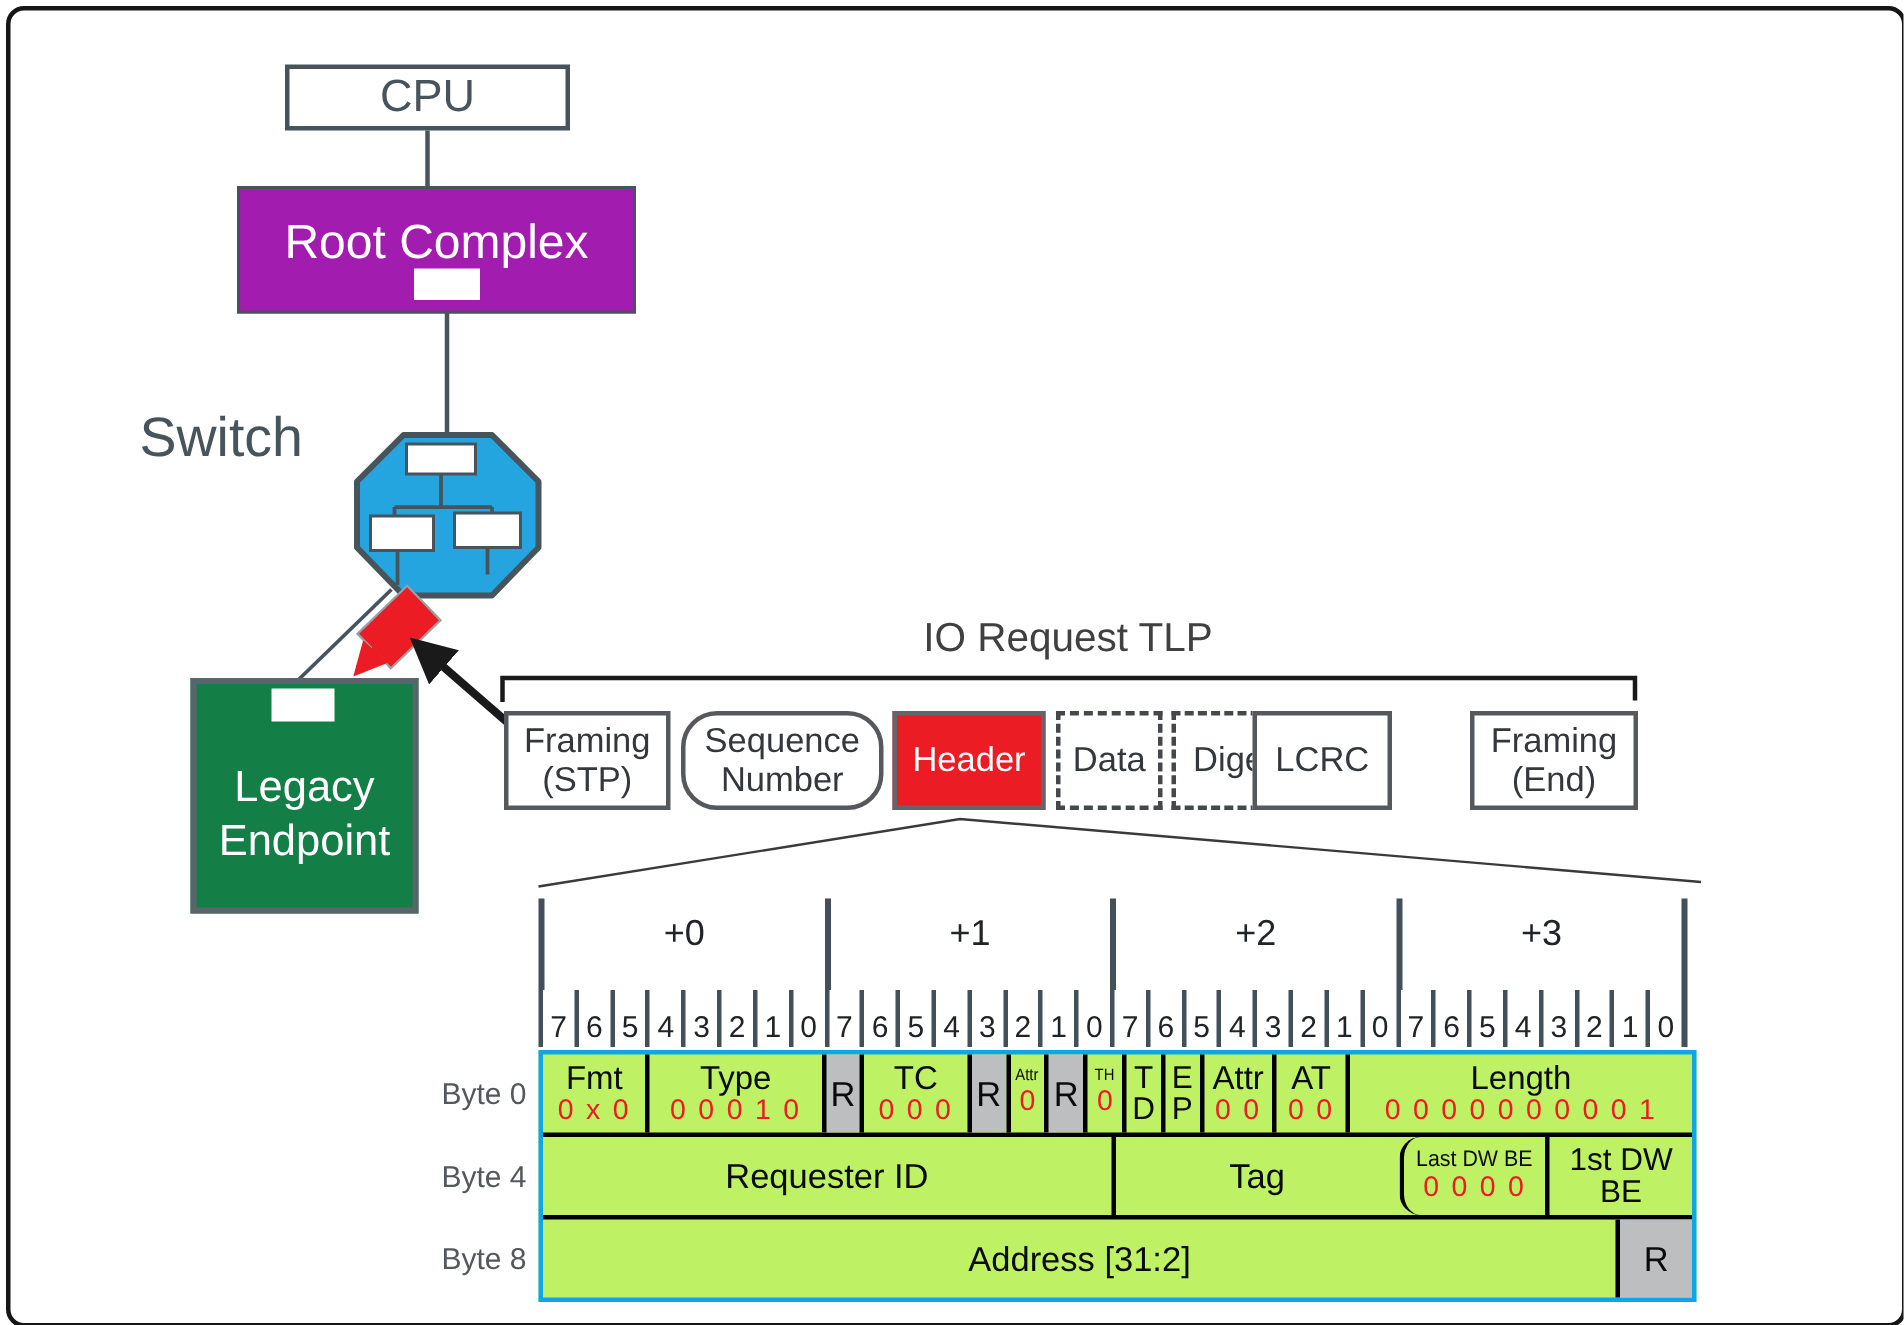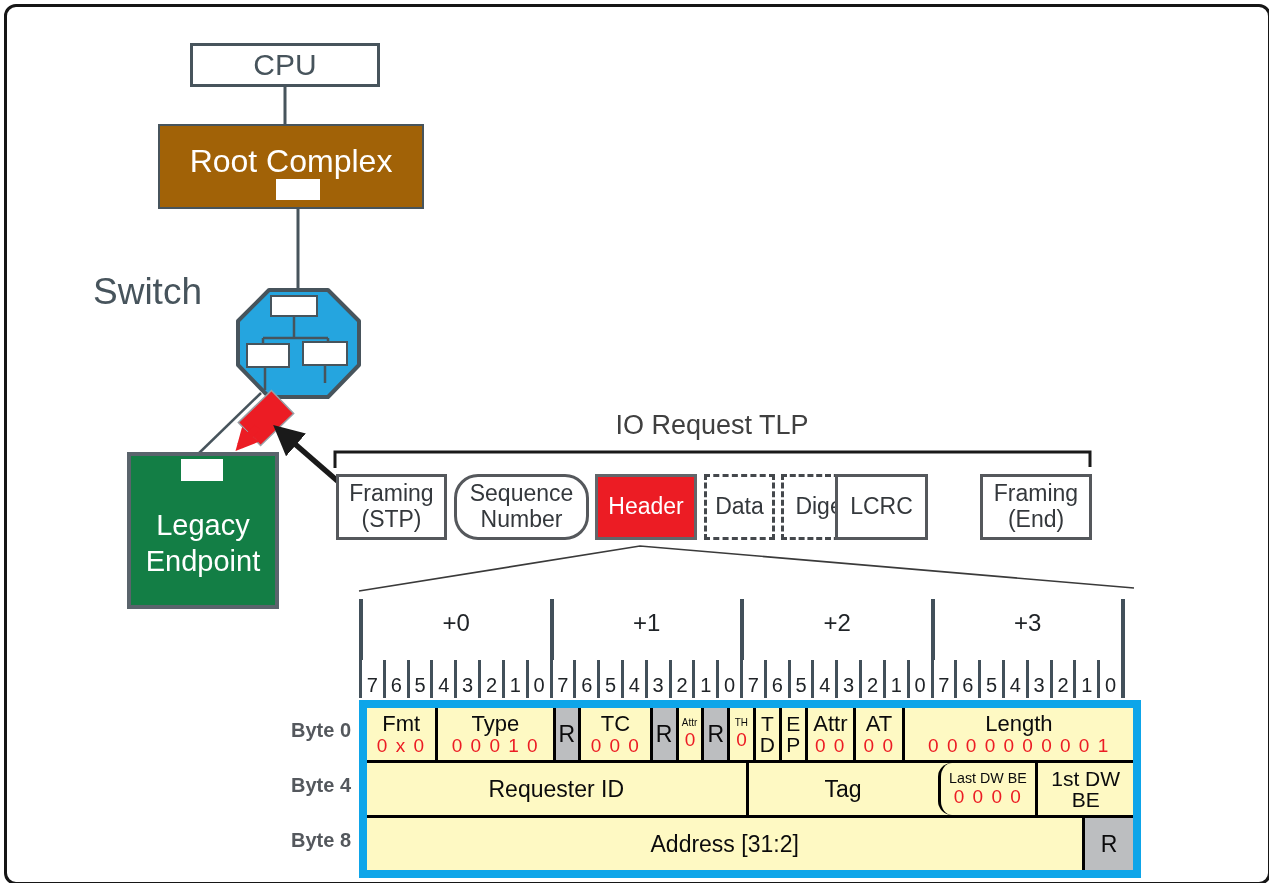--- a/index.html
+++ b/index.html
@@ -3,21 +3,21 @@
 <meta charset="utf-8">
 <style>
   html,body{margin:0;padding:0;background:#fff;font-family:"Liberation Sans","DejaVu Sans",sans-serif;}
   .page{position:relative;width:1261px;height:875px;margin:4px;border:3px solid #161616;border-radius:12px;background:#fff;overflow:hidden;box-sizing:content-box;}
   .abs{position:absolute;box-sizing:border-box;}
   svg.layer{position:absolute;left:0;top:0;pointer-events:none;}
 
   
   .cpu{left:183px;top:36px;width:190px;height:44px;border:3px solid #47545C;background:#fff;
        display:flex;align-items:center;justify-content:center;font-size:30px;color:#47545C;}
-  .rc{left:151px;top:117px;width:266px;height:85px;background:#a16207;border:2px solid #47545C;
+  .rc{left:151px;top:117px;width:266px;height:85px;background:#a21caf;border:2px solid #47545C;
       display:flex;align-items:center;justify-content:center;font-size:32px;color:#fff;padding-bottom:10px;}
   .rc-port{left:116px;top:53px;width:44px;height:21px;background:#fff;}
   .switch-label{left:86px;top:264px;font-size:37px;color:#47545C;}
   .legacy{left:120px;top:445px;width:152px;height:157px;background:#137E45;border:4px solid #5A646C;
           display:flex;flex-direction:column;align-items:center;justify-content:center;padding-top:26px;
           font-size:29px;color:#fff;line-height:1.22;text-align:center;}
   .legacy-port{left:50px;top:3px;width:42px;height:22px;background:#fff;}
 
   
   .tlp-title{left:538px;top:403px;width:334px;text-align:center;font-size:27px;color:#404040;}
@@ -35,35 +35,35 @@
   .ruler{left:352px;top:592px;width:766px;}
   .ruler-bytes{display:flex;height:61px;border-right:4px solid #42505A;}
   .byte-cell{flex:1 1 0px;border-left:4px solid #42505A;display:flex;justify-content:center;align-items:flex-start;
              padding-top:10px;font-size:24px;color:#202428;box-sizing:border-box;min-width:0;}
   .ruler-bits{display:flex;height:38px;border-right:4px solid #42505A;}
   .bit-cell{flex:1 1 0px;border-left:3px solid #42505A;display:flex;justify-content:center;align-items:flex-end;
             padding-bottom:1px;font-size:20px;color:#202428;box-sizing:border-box;min-width:0;}
 
   
   .htable-wrap{left:352px;top:693px;}
-  .htable{border:8px solid #0ea5e9;width:766px;background:#fef9c3;}
+  .htable{border:3px solid #0ea5e9;width:766px;background:#bef264;}
   .hrow{display:flex;height:52px;border-top:3px solid #000;}
   .hrow:first-child{border-top:none;}
   .hcell{border-left:3px solid #000;display:flex;flex-direction:column;align-items:center;justify-content:center;
          min-width:0;overflow:hidden;box-sizing:border-box;text-align:center;}
   .hcell:first-child{border-left:none;}
   .reserved{background:#BCBEC0;}
   .flabel{font-size:22px;color:#0B0B0C;line-height:1.05;white-space:nowrap;}
   .fvalue{font-size:19px;color:#EC1C24;line-height:1.15;letter-spacing:1.5px;white-space:nowrap;}
   .fsmall{font-size:11px;transform:scaleX(0.9);}
   .vsmall{letter-spacing:0;}
   .fcond{font-size:15px;transform:scaleX(0.95);}
   .stk{font-size:21px;line-height:1.0;color:#0B0B0C;}
   .fsingle{font-size:23px;color:#0B0B0C;line-height:1.0;}
-  .hlabels{position:absolute;left:-96px;top:3px;width:88px;font-weight:bold;}
+  .hlabels{position:absolute;left:-96px;top:3px;width:88px;}
   .hlabel{height:55px;display:flex;align-items:center;justify-content:flex-end;font-size:20px;color:#54585D;}
 </style>
 </head>
 <body>
 
 <div class="page">
 
   <svg class="layer" width="1261" height="875" viewBox="0 0 1261 875">
     <defs>
       <marker id="blk" viewBox="0 0 10 10" refX="7" refY="5" markerWidth="5.5" markerHeight="5.5" orient="auto">

